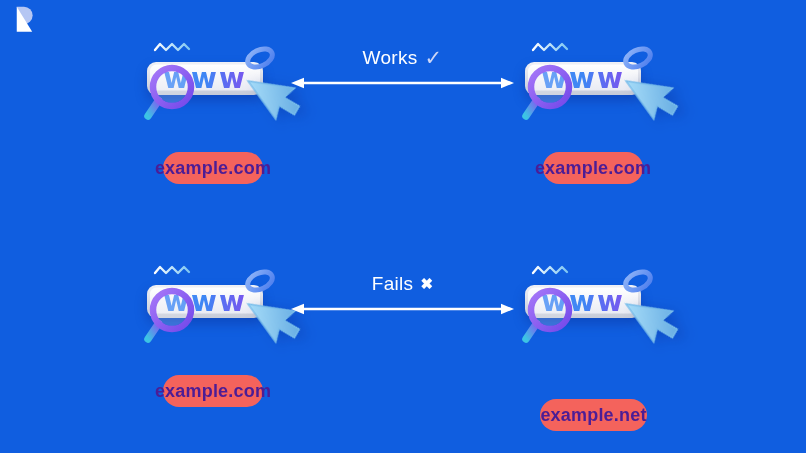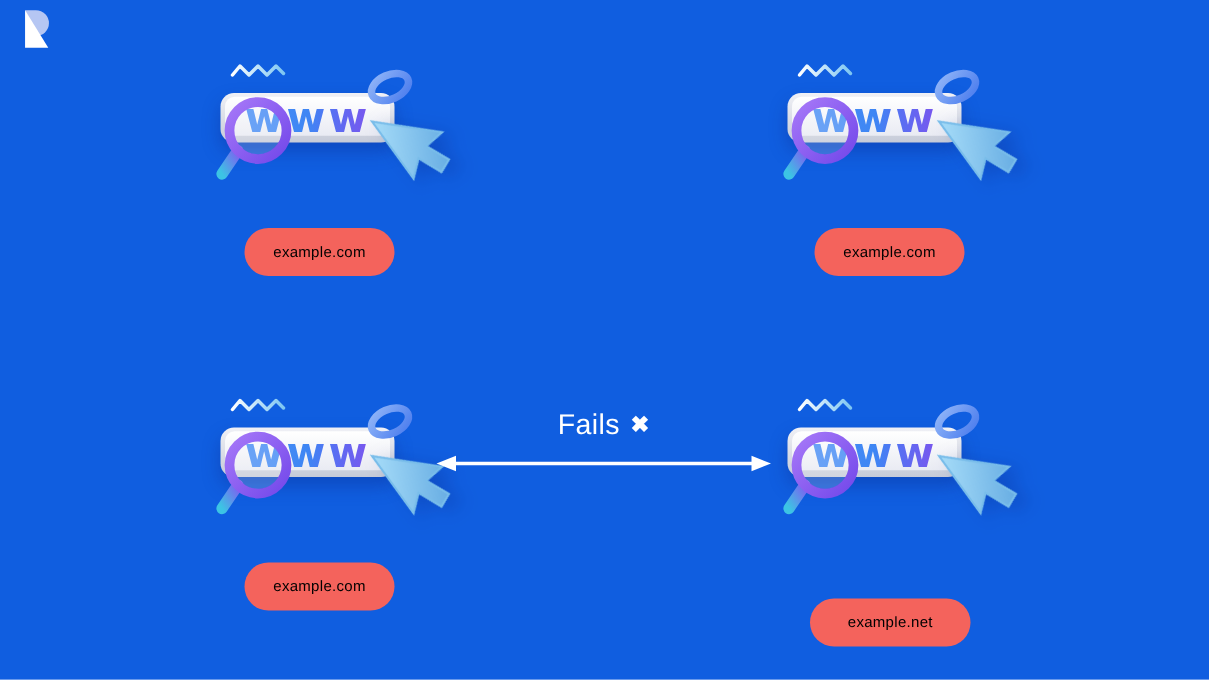--- a/index.html
+++ b/index.html
@@ -30,21 +30,21 @@
     height:24px;line-height:24px;color:#ffffff;
     font-size:19px;font-weight:500;letter-spacing:.3px;
   }
   .status-glyph-check{color:#CDD6F6;font-size:21px;font-weight:400;margin-left:7px;vertical-align:-1px;}
   .status-glyph-cross{color:#ffffff;font-size:15px;font-weight:bold;margin-left:7px;vertical-align:1px;}
   .arrow-svg{display:block;margin:6px auto 0 auto;}
   .pill{
     position:absolute;height:32px;border-radius:16px;
     background:#F4635C;
     display:flex;align-items:center;justify-content:center;
-    color:#000000;font-size:10px;font-weight:normal;letter-spacing:.2px;
+    color:#4c1d95;font-size:18px;font-weight:bold;letter-spacing:.2px;
   }
   .pill-tl{left:163px;top:152px;width:100px;}
   .pill-tr{left:543px;top:152px;width:100px;}
   .pill-bl{left:163px;top:375px;width:100px;}
   .pill-br{left:540px;top:375px;width:107px;margin-top:24px;}
 </style>
 </head>
 <body>
 
 <svg width="0" height="0" style="position:absolute" aria-hidden="true">
@@ -150,20 +150,30 @@
     <text class="www-text" x="60" y="52" text-anchor="middle" fill="url(#g-www)">www</text>
     <ellipse cx="115" cy="22" rx="13" ry="8" transform="rotate(-24 115 22)" fill="none" stroke="url(#g-halo)" stroke-width="5"></ellipse>
     <g>
       <line x1="13.5" y1="64.5" x2="3" y2="80" stroke="url(#g-handle)" stroke-width="7.5" stroke-linecap="round"></line>
       <circle cx="27" cy="51" r="16" fill="rgba(255,255,255,0.18)"></circle>
       <circle cx="27" cy="51" r="19" fill="none" stroke="url(#g-rim)" stroke-width="6.5"></circle>
     </g>
     <path class="cursor-shape" d="M0,0 L0,23 L5.2,18.6 L8.6,26.6 L13,24.7 L9.6,16.9 L16.4,16.2 Z" transform="translate(103,45) rotate(-36) scale(2.05)" fill="url(#g-cursor)" stroke="#79BDEA" stroke-width="0.7"></path>
   </svg>
 
+  <div class="connector connector-top">
+    <div class="status-line">
+      <span>Works</span><span class="status-glyph-check">✓</span>
+    </div>
+    <svg class="arrow-svg" width="225" height="14" viewBox="0 0 225 14">
+      <line x1="10" y1="7" x2="215" y2="7" stroke="#FFFFFF" stroke-width="2.4"></line>
+      <polygon points="1,7 14,1.8 14,12.2" fill="#FFFFFF"></polygon>
+      <polygon points="224,7 211,1.8 211,12.2" fill="#FFFFFF"></polygon>
+    </svg>
+  </div>
 
   <div class="connector connector-bottom">
     <div class="status-line">
       <span>Fails</span><span class="status-glyph-cross">✖</span>
     </div>
     <svg class="arrow-svg" width="225" height="14" viewBox="0 0 225 14">
       <line x1="10" y1="7" x2="215" y2="7" stroke="#FFFFFF" stroke-width="2.4"></line>
       <polygon points="1,7 14,1.8 14,12.2" fill="#FFFFFF"></polygon>
       <polygon points="224,7 211,1.8 211,12.2" fill="#FFFFFF"></polygon>
     </svg>

